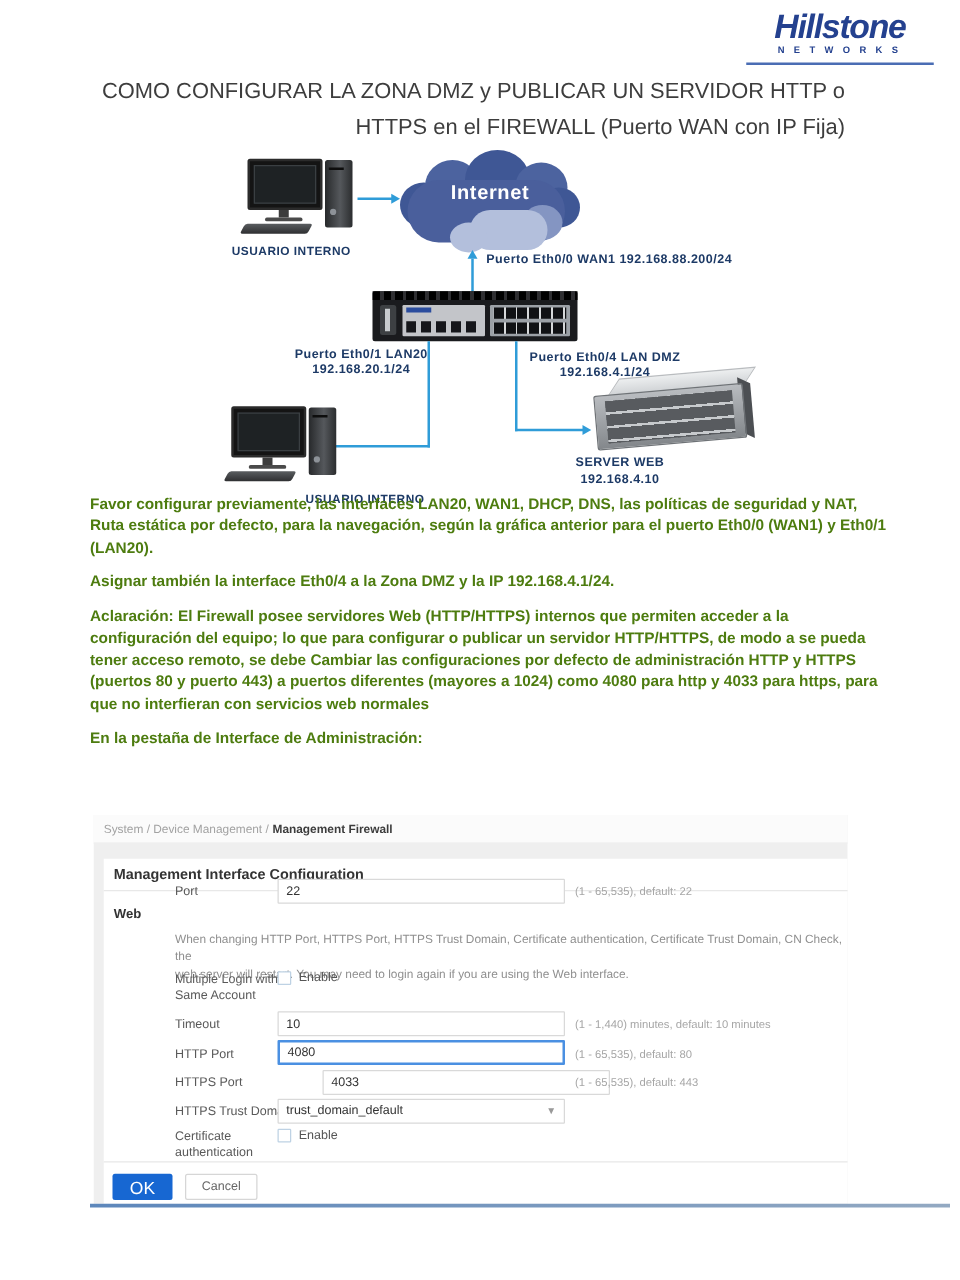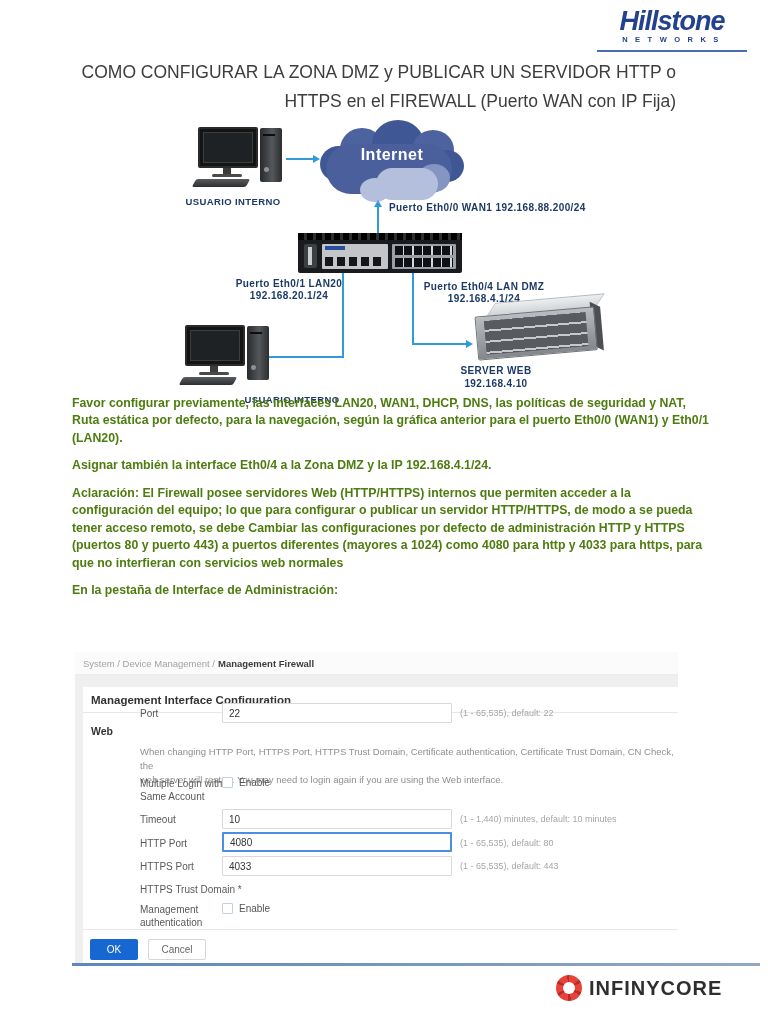--- a/index.html
+++ b/index.html
@@ -78,21 +78,21 @@
   .hint{position:absolute;left:377px;font-size:9px;color:#a6a6a6;line-height:20px;white-space:nowrap;}
   .sec{position:absolute;left:8px;font-size:10.5px;font-weight:700;color:#333;}
   .note{position:absolute;left:57px;font-size:9.5px;color:#8f8f8f;line-height:14px;}
   .cbx{position:absolute;left:139px;width:11px;height:11px;border:1px solid #bed2e4;background:#fff;box-sizing:border-box;border-radius:1px;}
   .cbx-label{position:absolute;left:156px;font-size:10px;color:#555;line-height:12px;}
   .select{position:absolute;left:139px;width:230px;height:20px;box-sizing:border-box;border:1px solid #d9d9d9;background:#fff;
           font-size:10px;color:#333;line-height:18px;padding:0 6px;border-radius:1px;}
   .select .arr{position:absolute;right:6px;top:0;color:#999;font-size:8px;line-height:18px;}
   .pdivider{position:absolute;left:0;top:242px;width:100%;border-top:1px solid #e8e8e8;}
   .btn-ok{position:absolute;left:7px;top:252px;width:48px;height:21px;background:#1767d2;color:#fff;border:none;
-          font-family:"Liberation Sans",sans-serif;font-size:10px;border-radius:2px;}
+          font-family:"Liberation Sans",sans-serif;font-size:14px;border-radius:2px;}
   .btn-cancel{position:absolute;left:65px;top:252px;width:58px;height:21px;background:#fff;color:#666;
           border:1px solid #d6d6d6;font-family:"Liberation Sans",sans-serif;font-size:10px;border-radius:2px;}
 
   
   .footer-line{position:absolute;left:72px;top:963px;width:688px;height:3px;
                background:linear-gradient(90deg,#5d87bb,#93a9c2);}
   .inf{position:absolute;left:556px;top:973px;width:200px;height:32px;}
   .inf-icon{position:absolute;left:0;top:2px;width:26px;height:26px;border-radius:50%;
             background:conic-gradient(#e8423a 0 50deg,#b92c25 50deg 65deg,#e8423a 65deg 110deg,#b92c25 110deg 125deg,#e8423a 125deg 170deg,#b92c25 170deg 185deg,#e8423a 185deg 230deg,#b92c25 230deg 245deg,#e8423a 245deg 290deg,#b92c25 290deg 305deg,#e8423a 305deg 350deg,#b92c25 350deg 360deg);}
   .inf-hole{position:absolute;left:7px;top:7px;width:12px;height:12px;border-radius:50%;background:#fff;}
@@ -243,39 +243,37 @@
 
       <div class="frow-label" style="top:126px;">Timeout</div>
       <input class="fld" style="top: 122px;" readonly="" value="10">
       <div class="hint" style="top:122px;">(1 - 1,440) minutes, default: 10 minutes</div>
 
       <div class="frow-label" style="top:150px;">HTTP Port</div>
       <input class="fld focus" style="top: 145px;" readonly="" value="4080">
       <div class="hint" style="top:146px;">(1 - 65,535), default: 80</div>
 
       <div class="frow-label" style="top:173px;">HTTPS Port</div>
-      <input class="fld" style="top: 169px;" readonly="" value="4033">
+      <input class="fld" style="top: 169px; margin-left: 36px;" readonly="" value="4033">
       <div class="hint" style="top:169px;">(1 - 65,535), default: 443</div>
 
       <div class="frow-label" style="top:196px;">HTTPS Trust Domain *</div>
+      <div class="select" style="top:192px;">
+        <span>trust_domain_default</span>
+        <span class="arr">▼</span>
+      </div>
 
       <div class="frow-label" style="top:216px;">
-        <div>Management</div>
+        <div>Certificate</div>
         <div>authentication</div>
       </div>
       <span class="cbx" style="top:216px;"></span>
       <span class="cbx-label" style="top:216px;">Enable</span>
 
       <div class="pdivider"></div>
       <button class="btn-ok">OK</button>
       <button class="btn-cancel">Cancel</button>
     </div>
   </div>
 
   <div class="footer-line"></div>
-  <div class="inf">
-    <div class="inf-icon">
-        <div class="inf-hole"></div>
-      </div>
-    <div class="inf-text">INFINYCORE</div>
-  </div>
 
 </div>
 
 </body></html>

